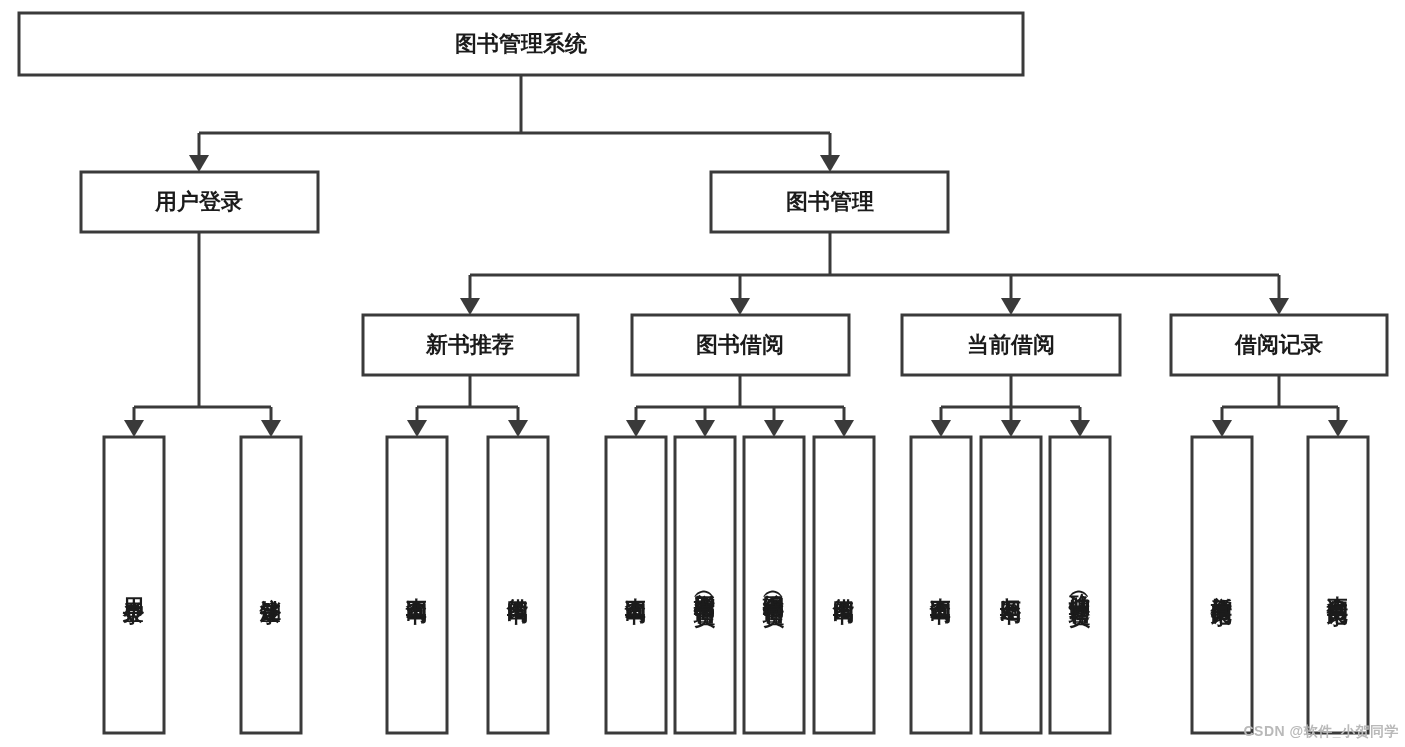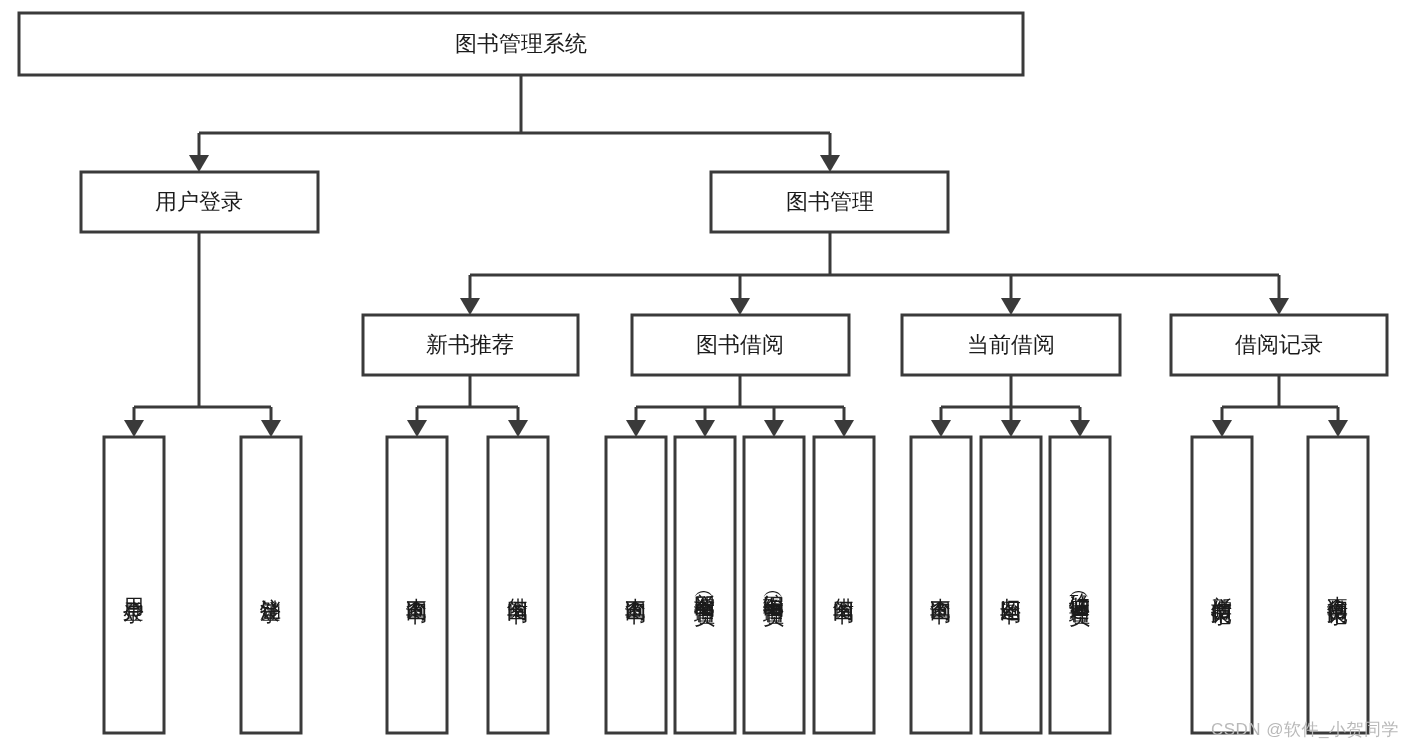--- a/index.html
+++ b/index.html
@@ -9,20 +9,21 @@
   }
   body {
     font-family: "Liberation Sans", "DejaVu Sans", sans-serif;
   }
   #canvas {
     position: relative;
     width: 1405px;
     height: 747px;
     background: #ffffff;
     overflow: hidden;
+    font-weight: bold;
   }
   svg#diagram {
     position: absolute;
     left: 0;
     top: 0;
     width: 1405px;
     height: 747px;
   }
   .node-box {
     fill: #ffffff;
@@ -59,21 +60,21 @@
     display: flex;
     align-items: center;
     justify-content: center;
     user-select: none;
   }
   .watermark {
     position: absolute;
     right: 6px;
     bottom: 6px;
     font-family: "Liberation Sans", "DejaVu Sans", sans-serif;
-    font-size: 17px;
+    font-size: 14px;
     color: #b9b9b9;
     letter-spacing: 0.5px;
     white-space: nowrap;
   }
 </style>
 </head>
 <body>
 
 <div id="canvas">
 

